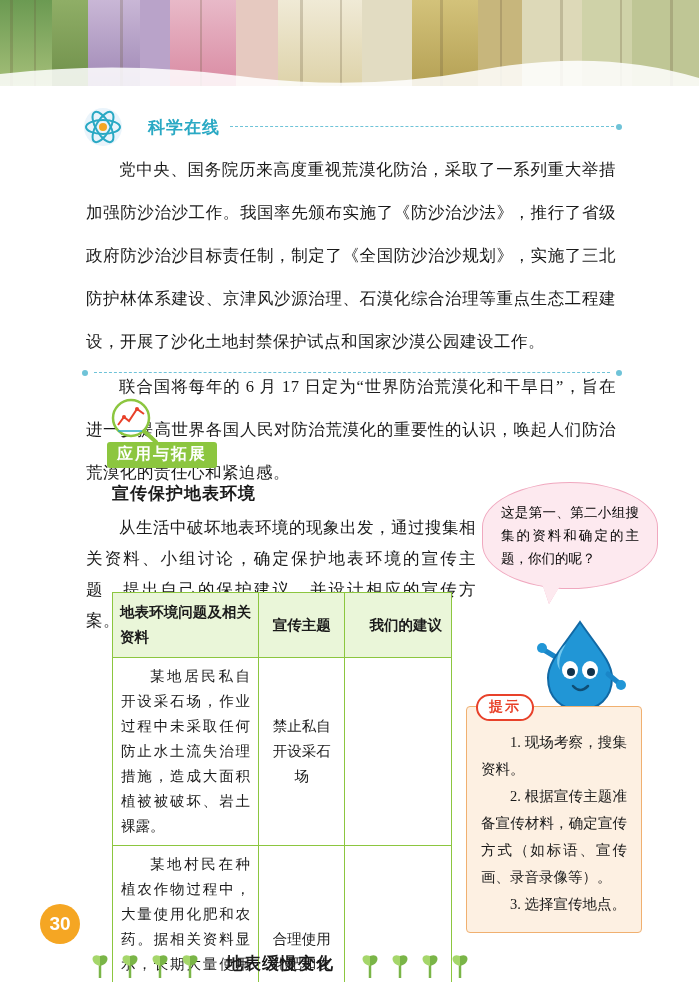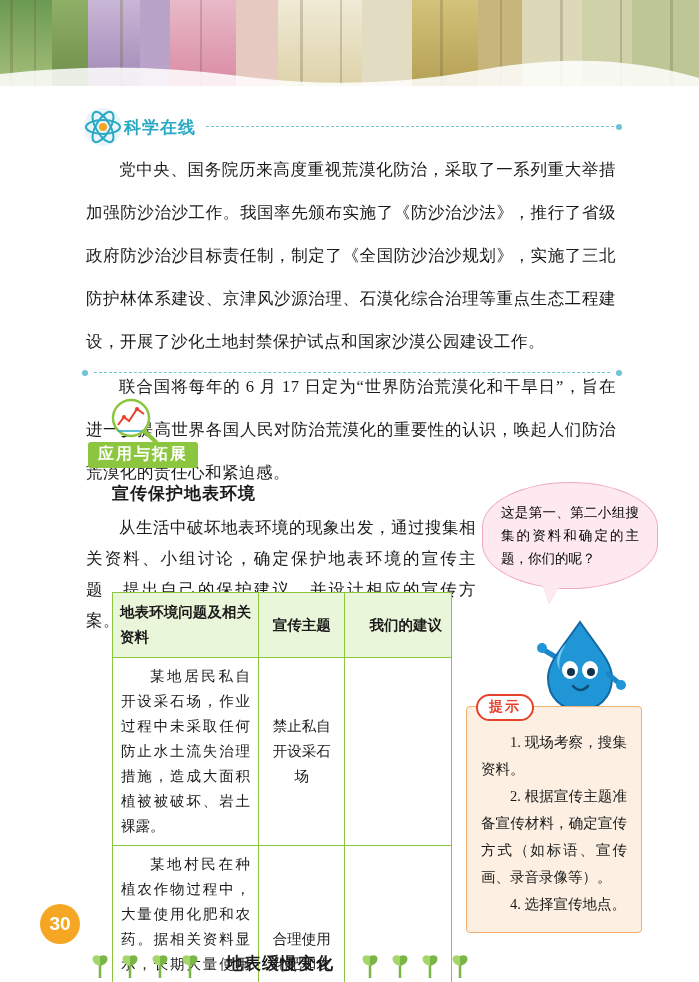--- a/index.html
+++ b/index.html
@@ -44,21 +44,21 @@
   .sci-icon {
     width: 42px; height: 42px;
     position: relative;
     flex: 0 0 auto;
   }
   .sci-title {
     font-family: "Liberation Sans", sans-serif;
     font-weight: bold;
     font-size: 17px;
     color: #2aa9c4;
-    margin-left: 0;
+    margin-left: 24px;
     letter-spacing: 1px;
     white-space: nowrap;
   }
   .sci-dash {
     flex: 1 1 auto;
     height: 1px;
     border-top: 1px dashed #6fc3d8;
     margin-left: 10px;
     margin-right: 2px;
   }
@@ -110,20 +110,21 @@
     font-family: "Liberation Sans", sans-serif;
     font-weight: bold;
     font-size: 16px;
     color: #ffffff;
     background: #8cc63f;
     display: inline-block;
     padding: 2px 10px 3px 10px;
     border-radius: 3px;
     letter-spacing: 2px;
     margin-top: 2px;
+    margin-left: 19px;
   }
 
   .app-sub {
     position: absolute;
     left: 112px;
     top: 482px;
     font-size: 17px;
     font-weight: bold;
     letter-spacing: 1px;
   }
@@ -440,21 +441,21 @@
     <path d="M50 110 L46 124" stroke="#1a86c8" stroke-width="5" stroke-linecap="round"></path>
     <path d="M70 110 L74 124" stroke="#1a86c8" stroke-width="5" stroke-linecap="round"></path>
     <ellipse cx="43" cy="126" rx="8" ry="4" fill="#1169a5"></ellipse>
     <ellipse cx="77" cy="126" rx="8" ry="4" fill="#1169a5"></ellipse>
   </svg>
 </div>
 
 <div class="tips-box">
   <p>1. 现场考察，搜集资料。</p>
   <p>2. 根据宣传主题准备宣传材料，确定宣传方式（如标语、宣传画、录音录像等）。</p>
-  <p>4. 选择宣传地点。</p>
+  <p>3. 选择宣传地点。</p>
 </div>
 <div class="tips-badge">提示</div>
 
 <div class="pagenum">30</div>
 
 <div class="footer">
   <div class="sprouts">
     <svg width="24" height="30" viewBox="0 0 24 30">
         <path d="M12 30 L12 16" stroke="#7ab547" stroke-width="2.5"></path>
         <path d="M12 18 C 2 16, 2 4, 12 8 Z" fill="#a5d66a"></path>

